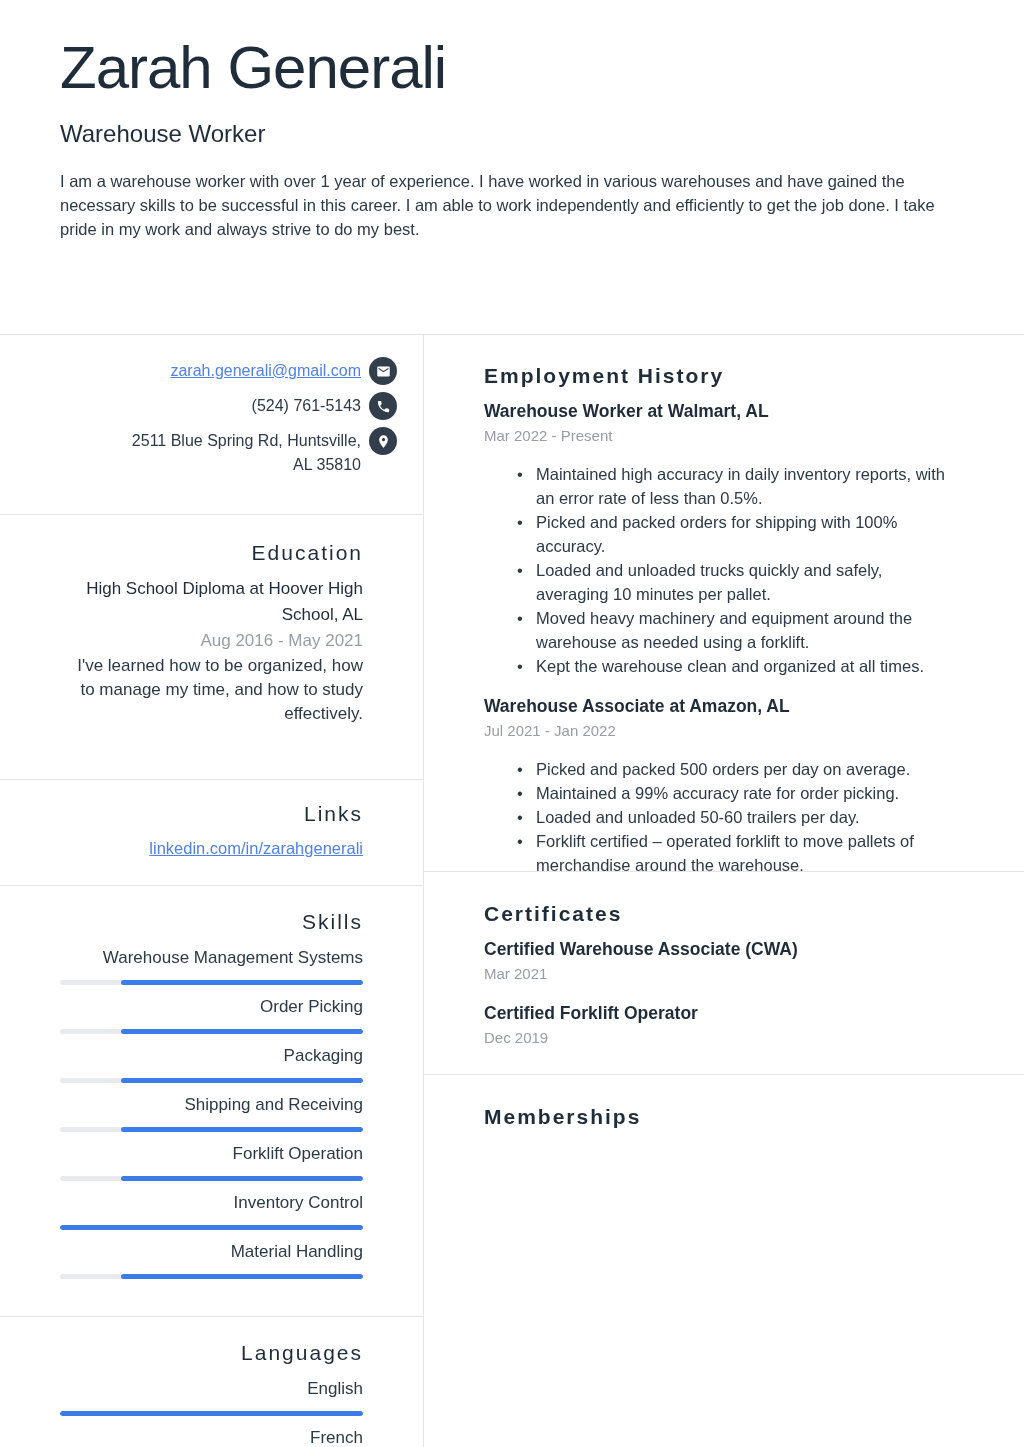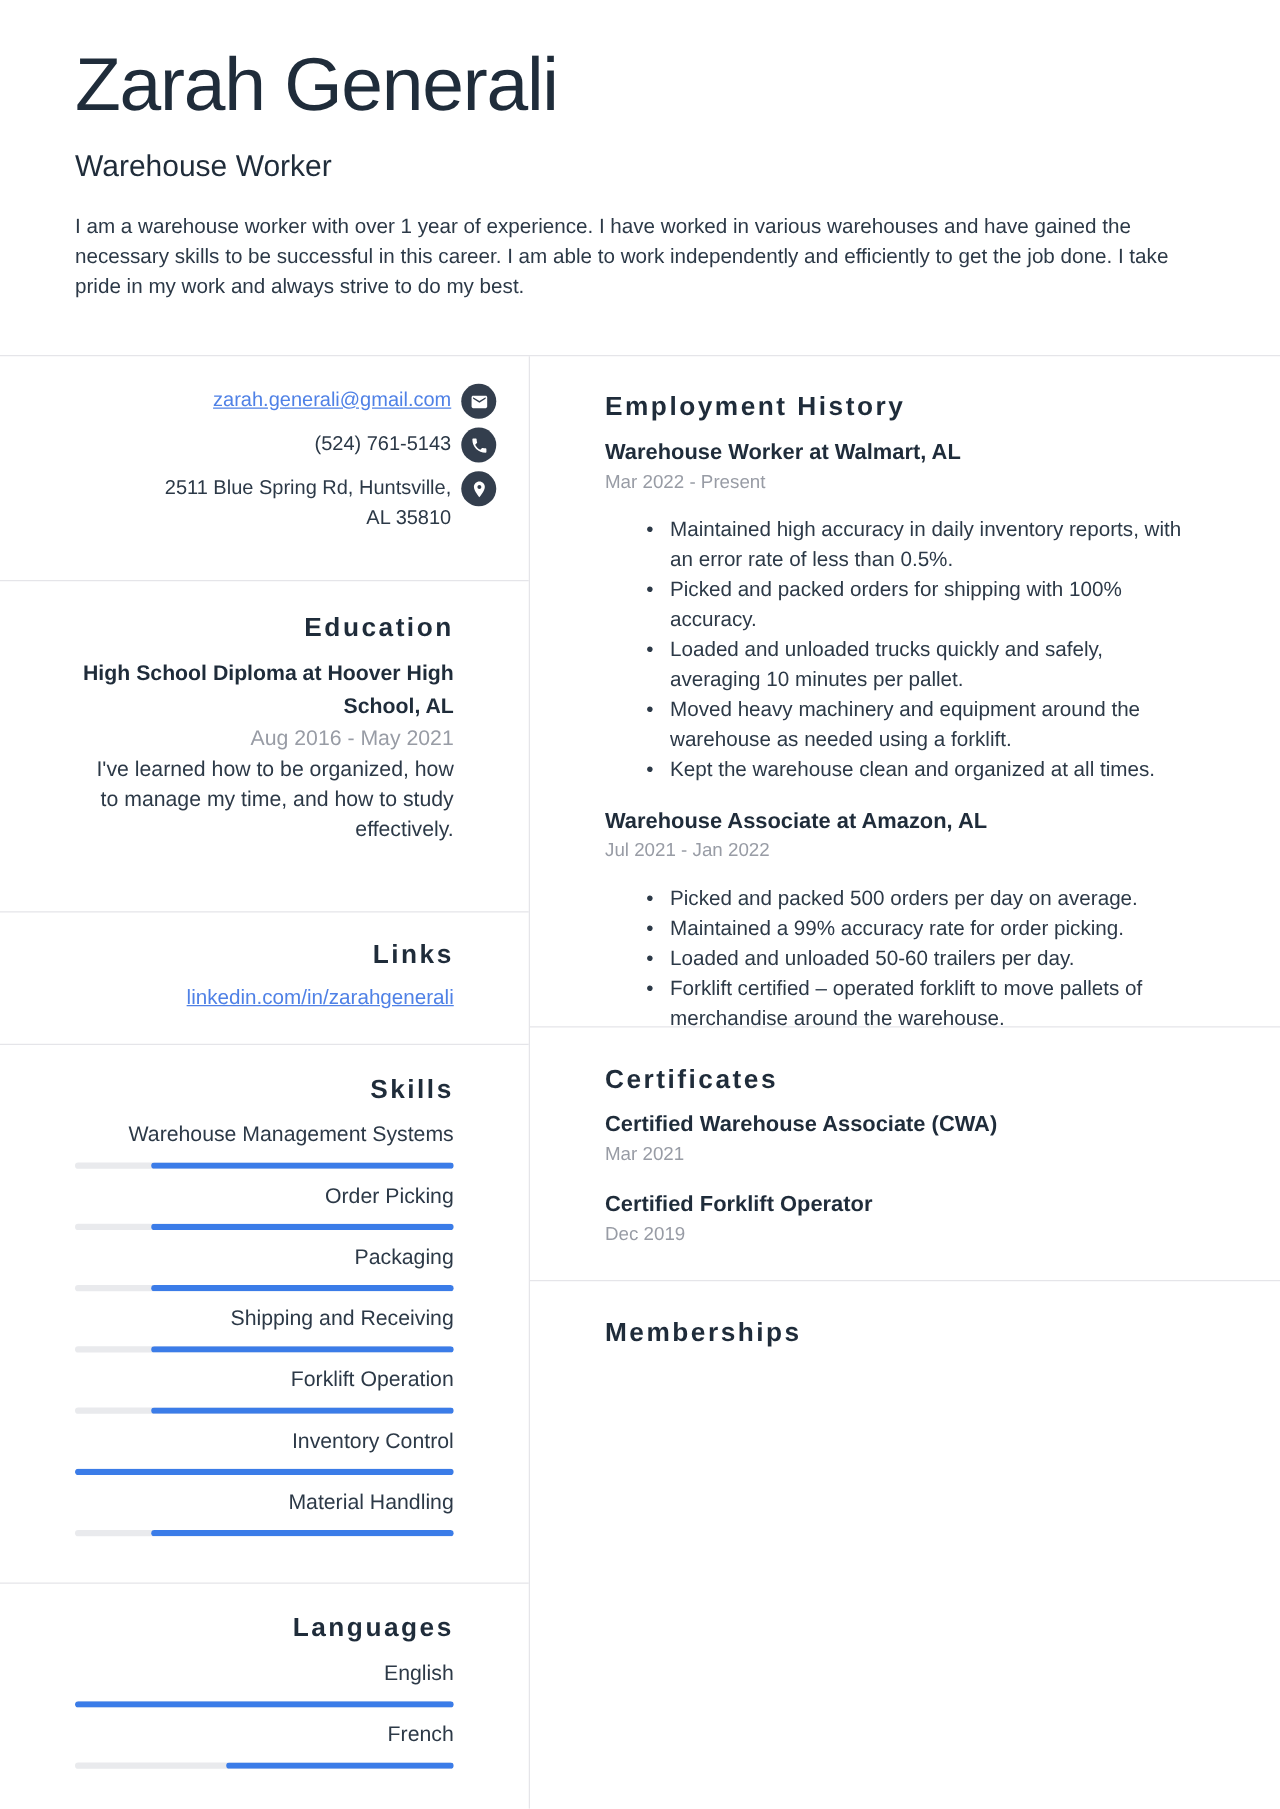--- a/index.html
+++ b/index.html
@@ -11,49 +11,49 @@
     --icon-circle:#333e4d;
     --divider:#e5e5e9;
     --bar-track:#e9eaed;
   }
   *{margin:0;padding:0;box-sizing:border-box;}
   html,body{background:#ffffff;}
   body{font-family:"Liberation Sans","DejaVu Sans",sans-serif;color:var(--text-body);}
   .page{width:1024px;height:1447px;background:#fff;overflow:hidden;}
 
   
-  .header{height:285px;padding:36px 44px 0 60px;border-bottom:1px solid var(--divider);}
+  .header{height:335px;padding:36px 44px 0 60px;border-bottom:1px solid var(--divider);}
   .name{font-size:60px;line-height:64px;font-weight:500;color:var(--text-dark);letter-spacing:-1px;}
   .subtitle{margin-top:20px;font-size:24px;line-height:28px;font-weight:400;color:var(--text-dark);}
   .summary{margin-top:21px;font-size:16.5px;line-height:24px;max-width:912px;color:var(--text-body);}
 
   
   .bodywrap{display:flex;height:1184px;}
   .sidebar{width:424px;border-right:1px solid var(--divider);display:flex;flex-direction:column;}
   .main{flex:1;display:flex;flex-direction:column;}
 
   section{overflow:hidden;}
   .sec-border{border-bottom:1px solid var(--divider);}
 
   
   .s-contact{height:180px;padding:24px 26px 0 60px;}
   .s-education{height:265px;padding:24px 60px 0 60px;}
   .s-links{height:106px;padding:20px 60px 0 60px;}
   .s-skills{height:431px;padding:22px 60px 0 60px;}
   .s-languages{flex:1;padding:22px 60px 0 60px;}
 
-  .side-h2{font-size:21px;line-height:28px;font-weight:700;letter-spacing:2px;color:var(--text-dark);text-align:right;}
+  .side-h2{font-size:21px;line-height:28px;font-weight:400;letter-spacing:2px;color:var(--text-dark);text-align:right;}
 
   .c-row{display:flex;justify-content:flex-end;align-items:flex-start;margin-bottom:9px;}
   .c-text{font-size:16px;line-height:24px;text-align:right;max-width:242px;color:var(--text-body);}
   a.c-link{color:var(--link-blue);text-decoration:underline;}
   .circle{width:28px;height:28px;border-radius:50%;background:var(--icon-circle);flex:0 0 28px;margin-left:8px;display:flex;align-items:center;justify-content:center;margin-top:-2px;}
   .circle svg{width:15px;height:15px;fill:#ffffff;display:block;}
 
-  .edu-degree{font-size:17px;line-height:26px;font-weight:700;color:var(--text-dark);text-align:right;margin-top:9px;}
+  .edu-degree{font-size:17px;line-height:26px;font-weight:400;color:var(--text-dark);text-align:right;margin-top:9px;}
   .edu-dates{font-size:17px;line-height:20px;color:var(--text-gray);text-align:right;margin-top:3px;}
   .edu-desc{font-size:17px;line-height:24px;text-align:right;margin-top:3px;color:var(--text-body);}
 
   .link-row{text-align:right;margin-top:9px;}
   .link-row a{font-size:16.5px;line-height:22px;color:var(--link-blue);text-decoration:underline;}
 
   .skill-item{margin-top:10px;}
   .skill-label{font-size:17px;line-height:24px;text-align:right;color:var(--text-body);}
   .bar-track{position:relative;height:5px;border-radius:3px;background:var(--bar-track);margin:10px 0 4px 0;overflow:hidden;}
   .bar-fill{position:absolute;right:0;top:0;bottom:0;border-radius:3px;background:var(--accent-blue);}

